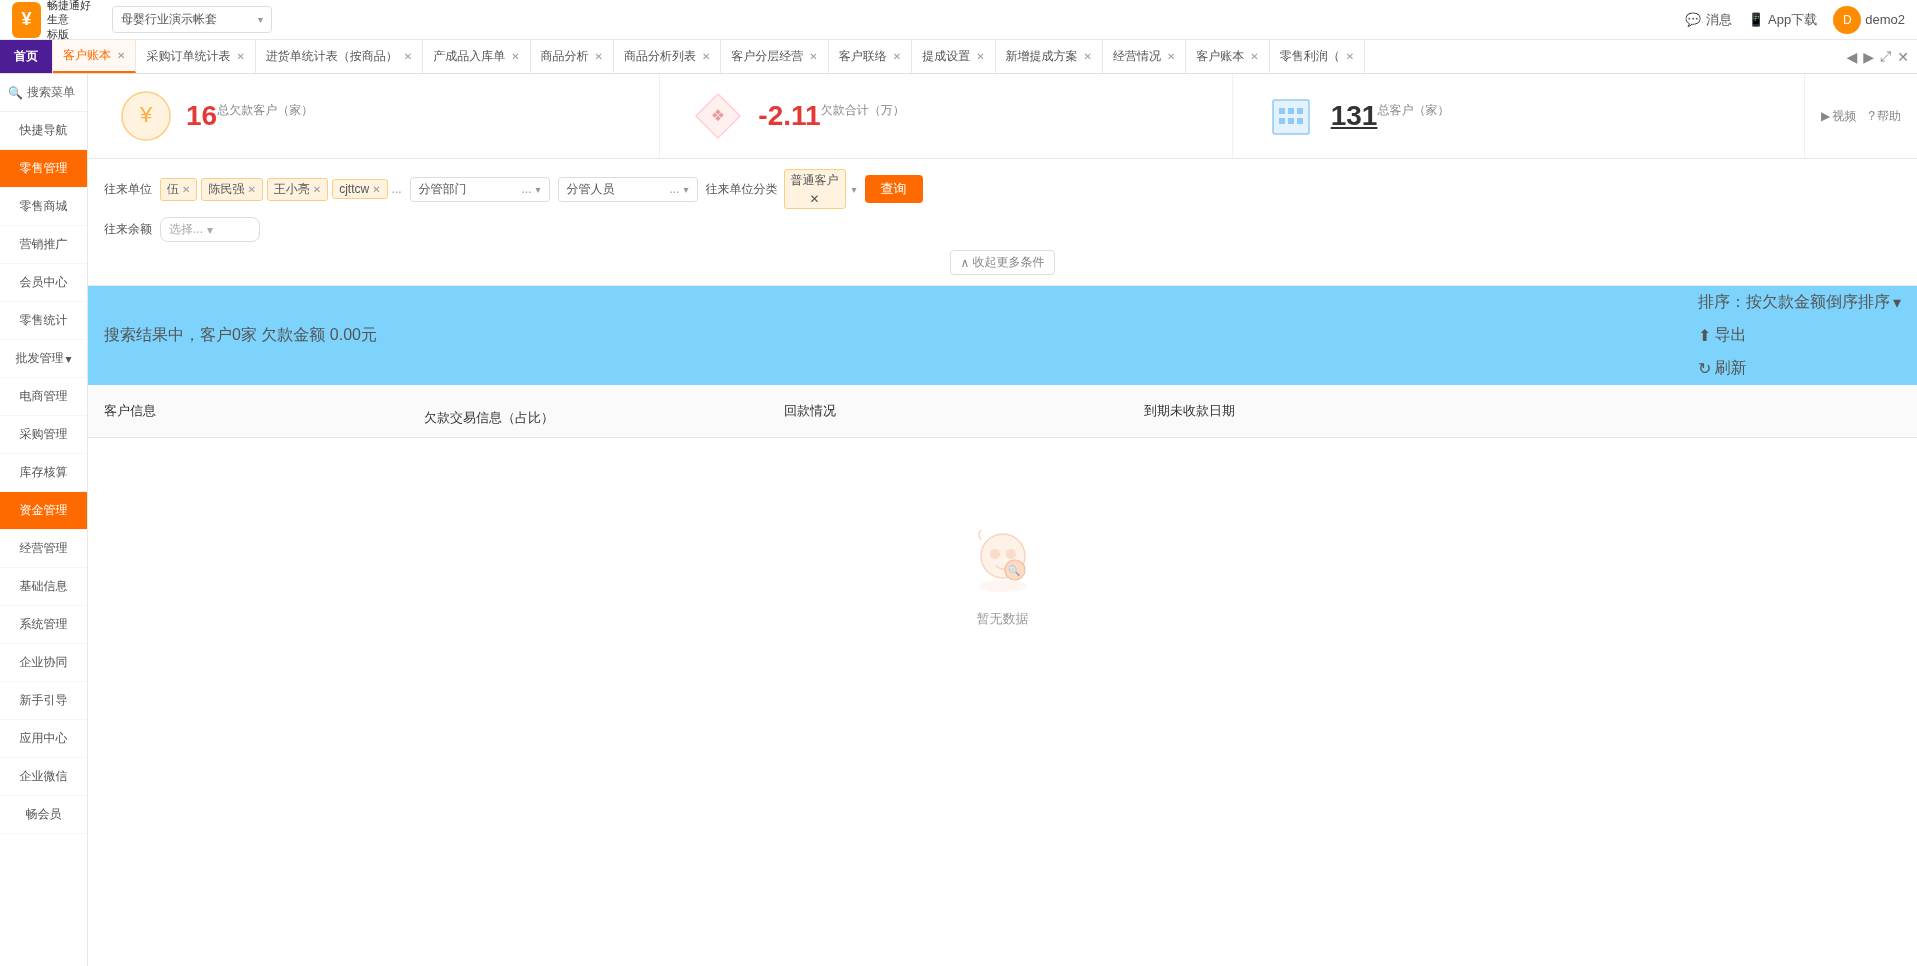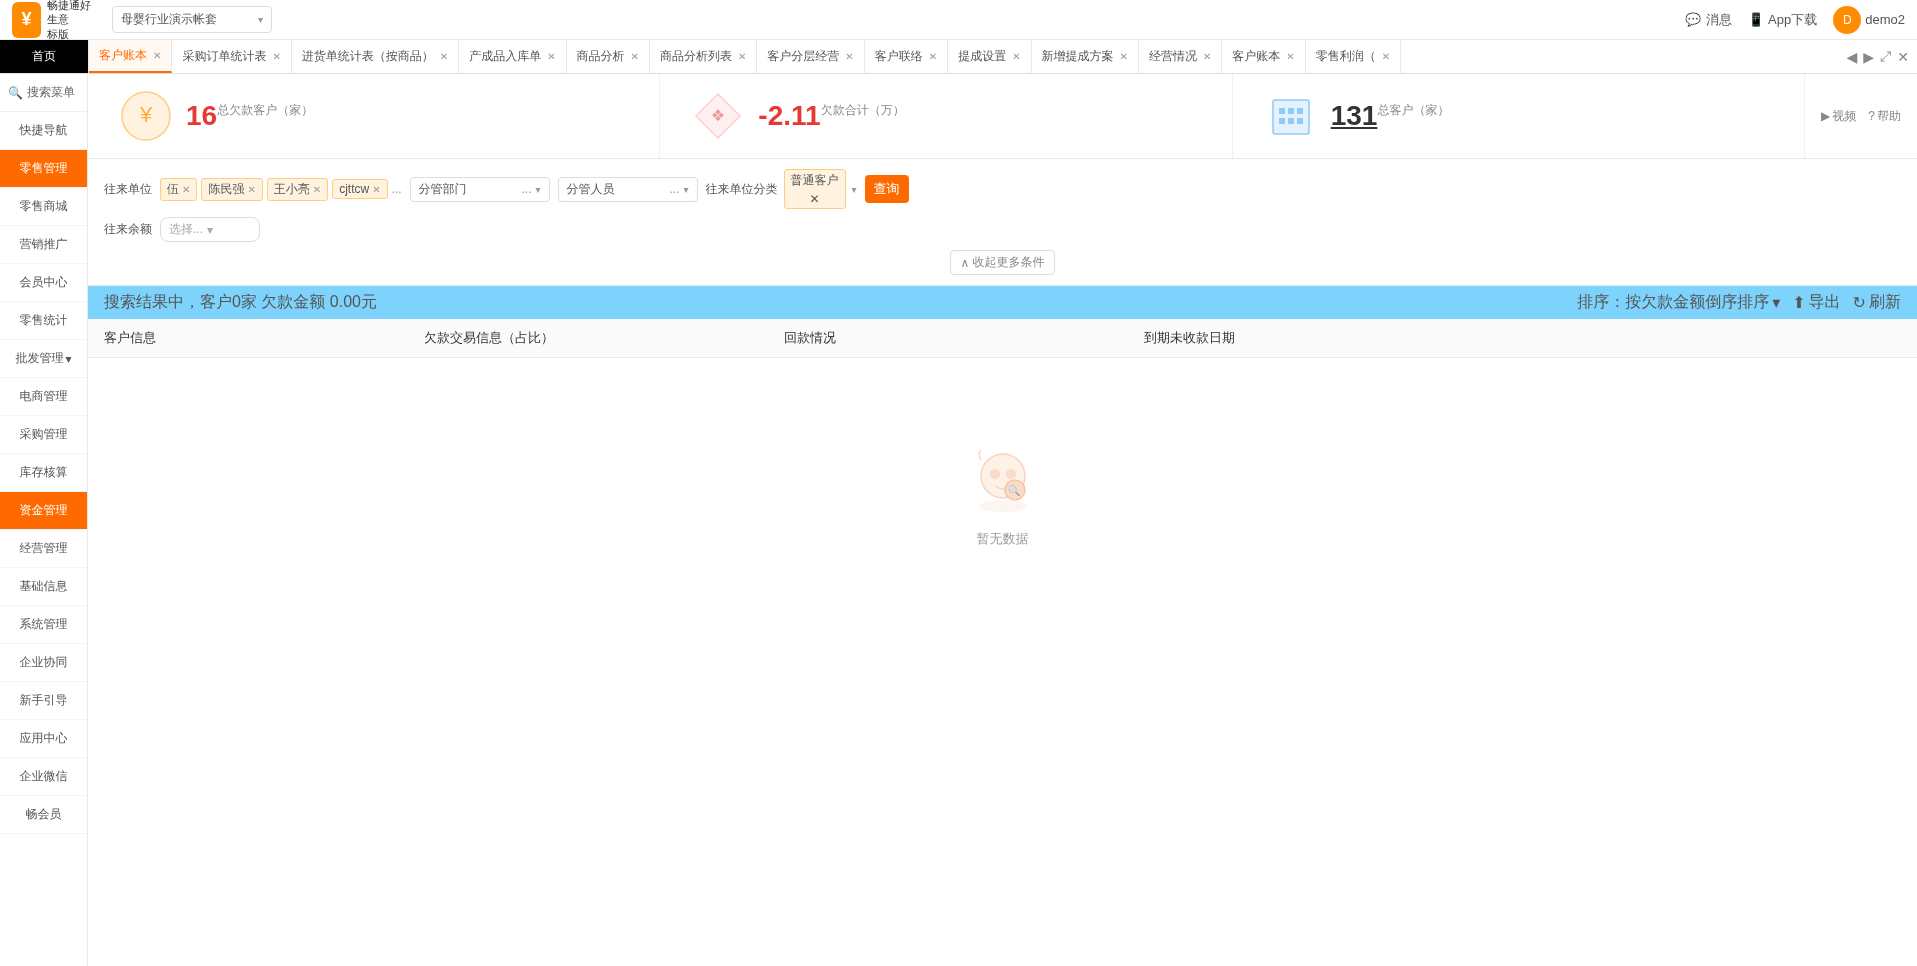--- a/index.html
+++ b/index.html
@@ -35,21 +35,21 @@
       overflow: hidden;
     }
     .tab-item {
       display: flex; align-items: center; gap: 4px;
       padding: 0 10px; height: 100%; font-size: 12px; color: #555;
       border-right: 1px solid #e8e8e8; cursor: pointer; white-space: nowrap;
       flex-shrink: 0;
     }
     .tab-item.active { color: #ff6a00; border-bottom: 2px solid #ff6a00; background: #fff8f3; }
     .tab-item .tab-close { font-size: 10px; color: #999; margin-left: 2px; }
-    .tab-home { background: #000000; color: #fff; padding: 0 32px; }
+    .tab-home { background: #4c1d95; color: #fff; padding: 0 14px; font-weight: bold; }
     .tab-controls { margin-left: auto; display: flex; align-items: center; padding: 0 8px; gap: 6px; }
     .tab-ctrl-btn { font-size: 14px; color: #888; cursor: pointer; }
 
     
     .main-area { display: flex; flex: 1; overflow: hidden; }
 
     
     .sidebar {
       width: 88px; background: #fff; border-right: 1px solid #e8e8e8;
       display: flex; flex-direction: column; flex-shrink: 0; overflow-y: auto;
@@ -102,21 +102,21 @@
     .filter-tag .tag-close { color: #999; font-size: 10px; cursor: pointer; }
     .filter-more { color: #999; font-size: 12px; cursor: pointer; }
     .filter-select {
       display: flex; align-items: center; border: 1px solid #ddd; border-radius: 4px;
       padding: 3px 8px; font-size: 12px; color: #555; cursor: pointer; gap: 4px; min-width: 140px;
     }
     .filter-select .dots { color: #999; margin-left: auto; }
     .filter-select .chevron { color: #999; font-size: 10px; }
     .filter-query-btn {
       background: #ff6a00; color: #fff; border: none; border-radius: 4px;
-      padding: 5px 9px; font-size: 13px; cursor: pointer; white-space: nowrap;
+      padding: 5px 16px; font-size: 13px; cursor: pointer; white-space: nowrap;
     }
     .filter-row2 { display: flex; align-items: center; gap: 8px; }
     .filter-select2 {
       display: flex; align-items: center; border: 1px solid #ddd; border-radius: 8px;
       padding: 3px 8px; font-size: 12px; color: #aaa; cursor: pointer; gap: 4px; min-width: 100px;
     }
     .collapse-btn {
       display: flex; align-items: center; gap: 3px; font-size: 12px; color: #888;
       cursor: pointer; border: 1px solid #ddd; border-radius: 4px; padding: 3px 10px;
       background: #fff; margin: 0 auto;
@@ -126,32 +126,32 @@
       display: flex; align-items: center; gap: 3px;
       background: #fff3e0; border: 1px solid #ffcc80; border-radius: 3px;
       padding: 2px 6px; font-size: 12px; color: #555; flex-direction: column;
     }
 
     
     .results-bar {
       display: flex; align-items: center; justify-content: space-between;
       background: #7dd3fc; padding: 6px 16px; font-size: 16px; color: #555; flex-shrink: 0;
     }
-    .results-actions { display: flex; align-items: flex-start; gap: 12px; }
+    .results-actions { display: flex; align-items: flex-start; gap: 12px; flex-direction: column; }
     .results-action { display: flex; align-items: center; gap: 3px; cursor: pointer; color: #555; }
 
     
     .table-area { flex: 1; background: #fff; margin: 0; }
     .table-header {
       display: flex; align-items: center; padding: 10px 16px;
       border-bottom: 1px solid #e8e8e8; background: #fafafa;
     }
     .th { font-size: 13px; color: #333; font-weight: normal; }
     .th-customer { flex: 0 0 320px; }
-    .th-debt { flex: 0 0 360px; }
+    .th-debt { flex: 0 0 360px; margin-top: 14px; }
     .th-repay { flex: 0 0 360px; }
     .th-date { flex: 1; }
 
     
     .empty-state {
       display: flex; flex-direction: column; align-items: center; justify-content: center;
       padding: 80px 0; color: #999; font-size: 13px;
     }
     .empty-icon {
       width: 80px; height: 80px; margin-bottom: 12px; opacity: 0.6;

